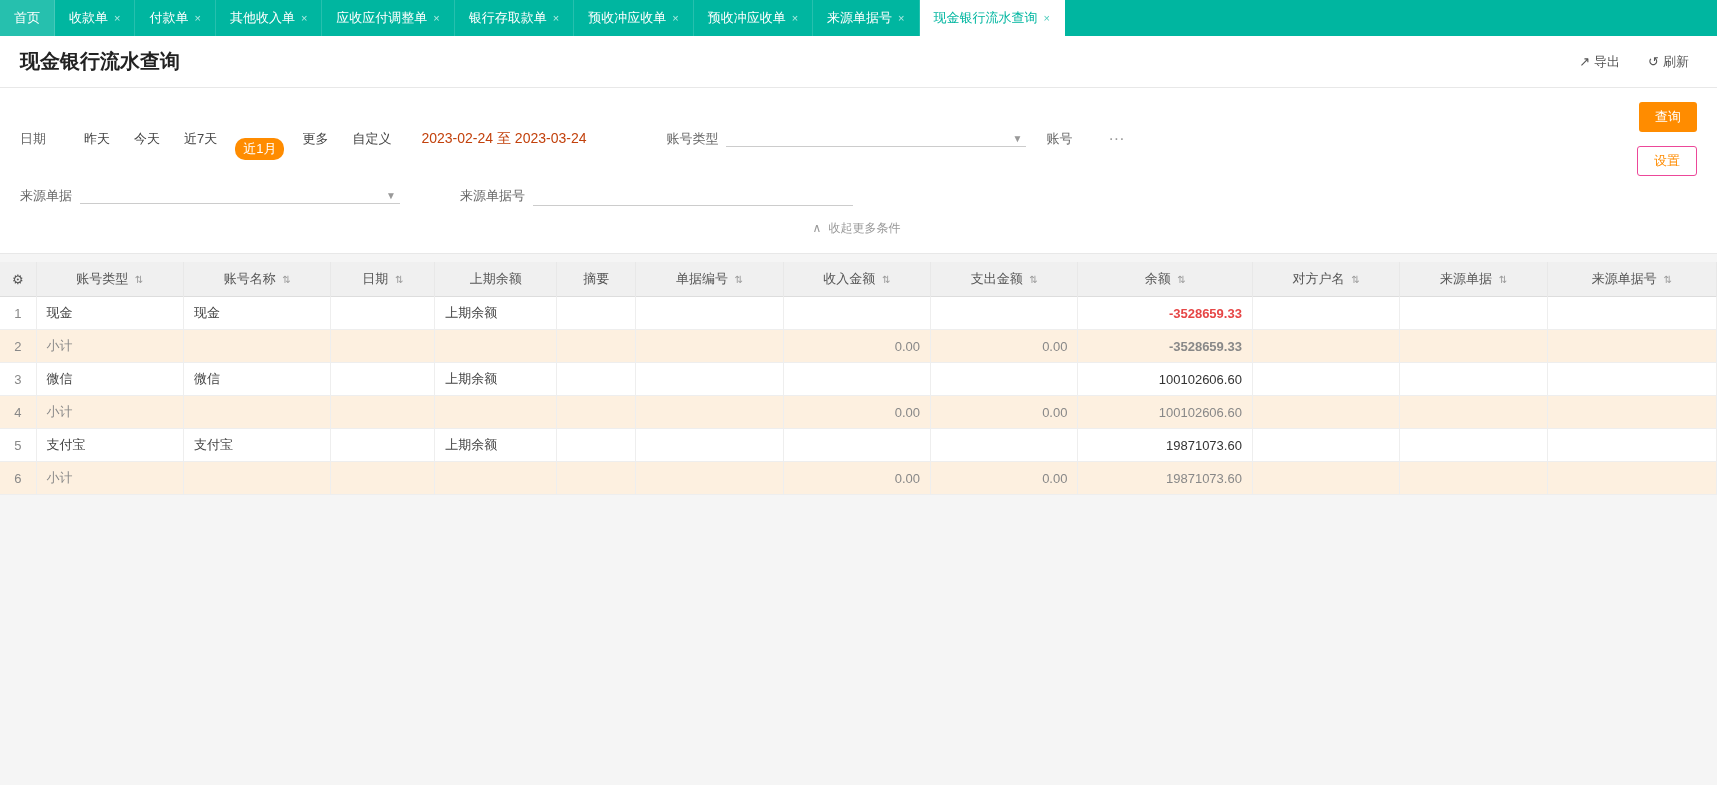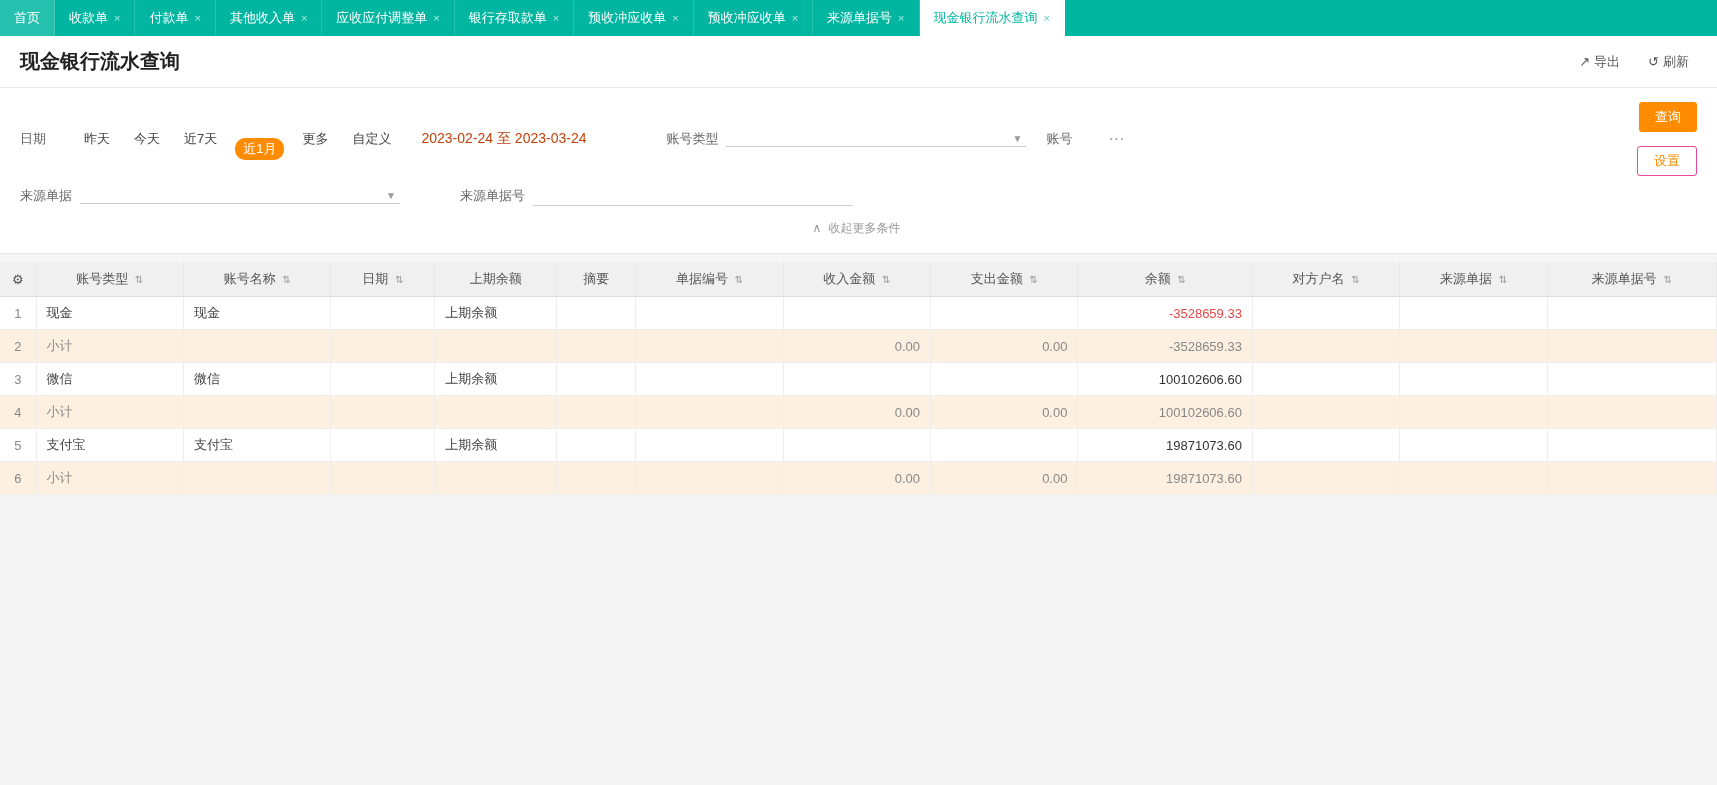--- a/index.html
+++ b/index.html
@@ -213,21 +213,21 @@
       padding: 7px 10px;
       border-right: 1px solid #eee;
       color: #444;
       white-space: nowrap;
     }
     .td-center { text-align: center; }
     .td-right { text-align: right; }
     .row-subtotal { background: #fdf0e0 !important; color: #888; }
     .row-subtotal td { color: #888; }
     .row-num { color: #888; text-align: center; }
-    .balance-neg { color: #e64646; }
+    .balance-neg { color: #e64646; font-weight: bold; }
     .balance-pos { color: #333; }
   </style>
 </head>
 <body>
 
 <nav class="top-nav">
   <div class="nav-tab">
     <span>首页</span>
   </div>
   <div class="nav-tab">

